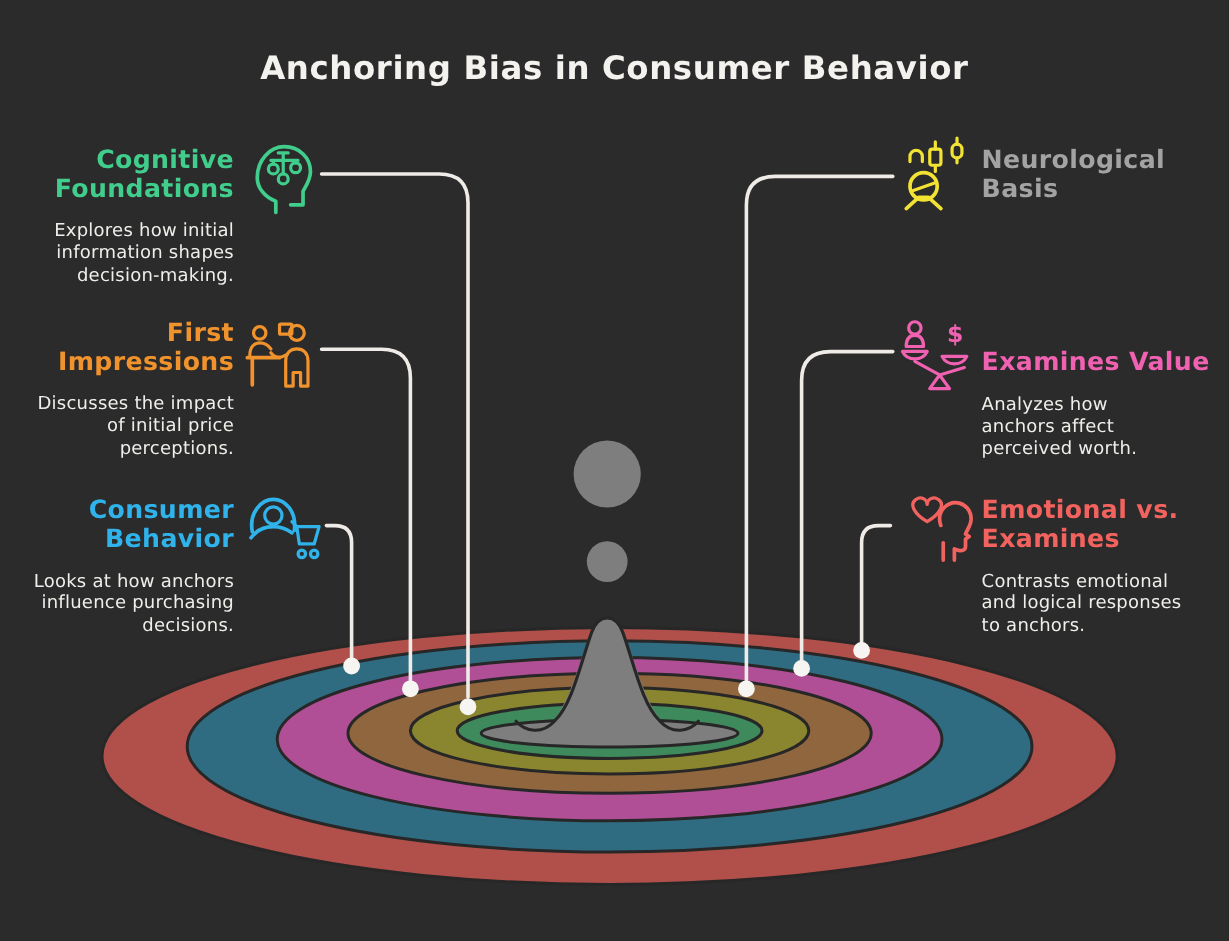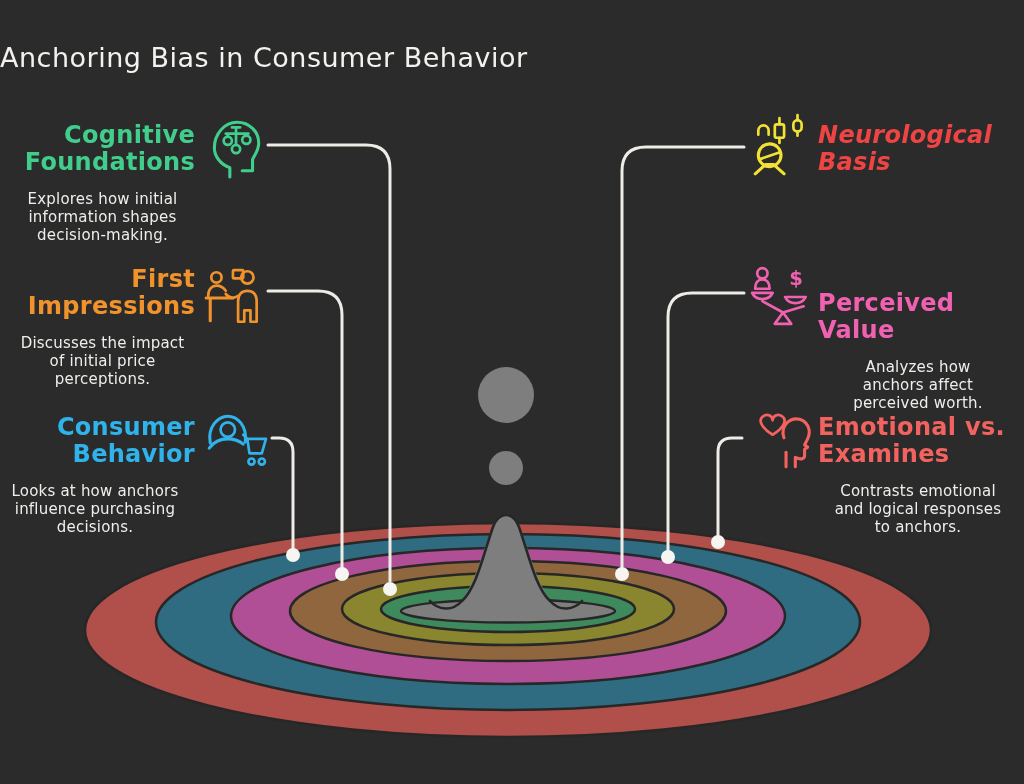--- a/index.html
+++ b/index.html
@@ -3,31 +3,31 @@
 <meta charset="utf-8">
 <style>
   html,body{margin:0;padding:0;}
   body{
     width:1024px;height:784px;position:relative;overflow:hidden;
     background:#2b2b2b;
     font-family:"DejaVu Sans","Liberation Sans",sans-serif;
   }
   .stage{position:absolute;inset:0;width:1024px;height:784px;}
   .title{
-    position:absolute;top:42px;left:0;width:1024px;
-    color:#f4f2ee;font-size:27px;font-weight:400;letter-spacing:.5px;
+    position:absolute;top:42px;left:0;width:1024px;text-align:center;
+    color:#f4f2ee;font-size:27px;font-weight:700;letter-spacing:.5px;
   }
   .block{position:absolute;}
   .block .heading{
-    font-weight:700;font-size:24px;line-height:1.12;white-space:pre-line;
+    font-weight:700;font-size:21px;line-height:1.12;white-space:pre-line;
     letter-spacing:.3px;
   }
   .block .body{
     color:#efeeea;font-size:15px;line-height:1.22;white-space:pre-line;
-    margin-top:14px;letter-spacing:.2px;text-align:center;
+    margin-top:14px;letter-spacing:.2px;
   }
   .left-col{text-align:right;}
   .right-col{text-align:left;}
   .icon-box{position:absolute;width:66px;height:70px;}
   .icon-box svg{width:100%;height:100%;display:block;}
   svg .stroked{fill:none;stroke:currentColor;stroke-width:3;stroke-linecap:round;stroke-linejoin:round;}
   svg .thin{stroke-width:2.6;}
   .dollar{font-size:19px;font-weight:700;fill:currentColor;font-family:"DejaVu Sans",sans-serif;}
 </style>
 </head>
@@ -118,38 +118,38 @@
     <path class="stroked" d="M8 32 C5 16 16 6 25 6 C34 6 44 15 42 31"></path>
     <circle class="stroked thin" cx="25" cy="19" r="7"></circle>
     <path class="stroked" d="M7 37 C12 30 18 28 25 28 C31 28 36 30 40 33"></path>
     <path class="stroked thin" d="M40 24 L44 28 L46 42 H58 L62 28 H44"></path>
     <circle class="stroked thin" cx="48" cy="50" r="3"></circle>
     <circle class="stroked thin" cx="58" cy="50" r="3"></circle>
   </svg>
 </div>
 
 <div class="block right-col" style="top:122px;left:818px;width:190px;">
-  <div class="heading" style="color: #ef4444; font-style: italic;">Neurological
+  <div class="heading" style="color: #a3a3a3;">Neurological
 Basis</div>
 </div>
 <div class="icon-box" style="top: 112px; left: 748px; color: rgb(242, 226, 51);">
   <svg viewBox="0 0 64 64">
     <path class="stroked thin" d="M10 20 V16 A5 5 0 0 1 20 16 V20"></path>
     <rect class="stroked thin" x="26" y="10" width="9" height="13" rx="2"></rect>
     <path class="stroked thin" d="M30.5 4 V10 M30.5 23 V28"></path>
     <rect class="stroked thin" x="44" y="6" width="8" height="11" rx="4"></rect>
     <path class="stroked thin" d="M48 1 V6 M48 17 V21"></path>
     <circle class="stroked" cx="21" cy="40" r="11"></circle>
     <path class="stroked thin" d="M11 44 L31 37"></path>
     <path class="stroked" d="M7 58 L17 49 H25 L35 58"></path>
   </svg>
 </div>
 
 <div class="block right-col" style="top:290px;left:818px;width:200px;">
-  <div class="heading" style="color: rgb(240, 98, 177);">Perceived Value</div>
+  <div class="heading" style="color: rgb(240, 98, 177);">Examines Value</div>
   <div class="body">Analyzes how
 anchors affect
 perceived worth.</div>
 </div>
 <div class="icon-box" style="top: 262px; left: 750px; color: rgb(240, 98, 177);">
   <svg viewBox="0 0 64 64">
     <circle class="stroked thin" cx="12" cy="9" r="5"></circle>
     <path class="stroked thin" d="M5 24 C5 17 8 15 12 15 C16 15 19 17 19 24 Z"></path>
     <text class="dollar" x="38" y="20">$</text>
     <path class="stroked thin" d="M2 28 C6 36 18 36 22 28 Z"></path>

